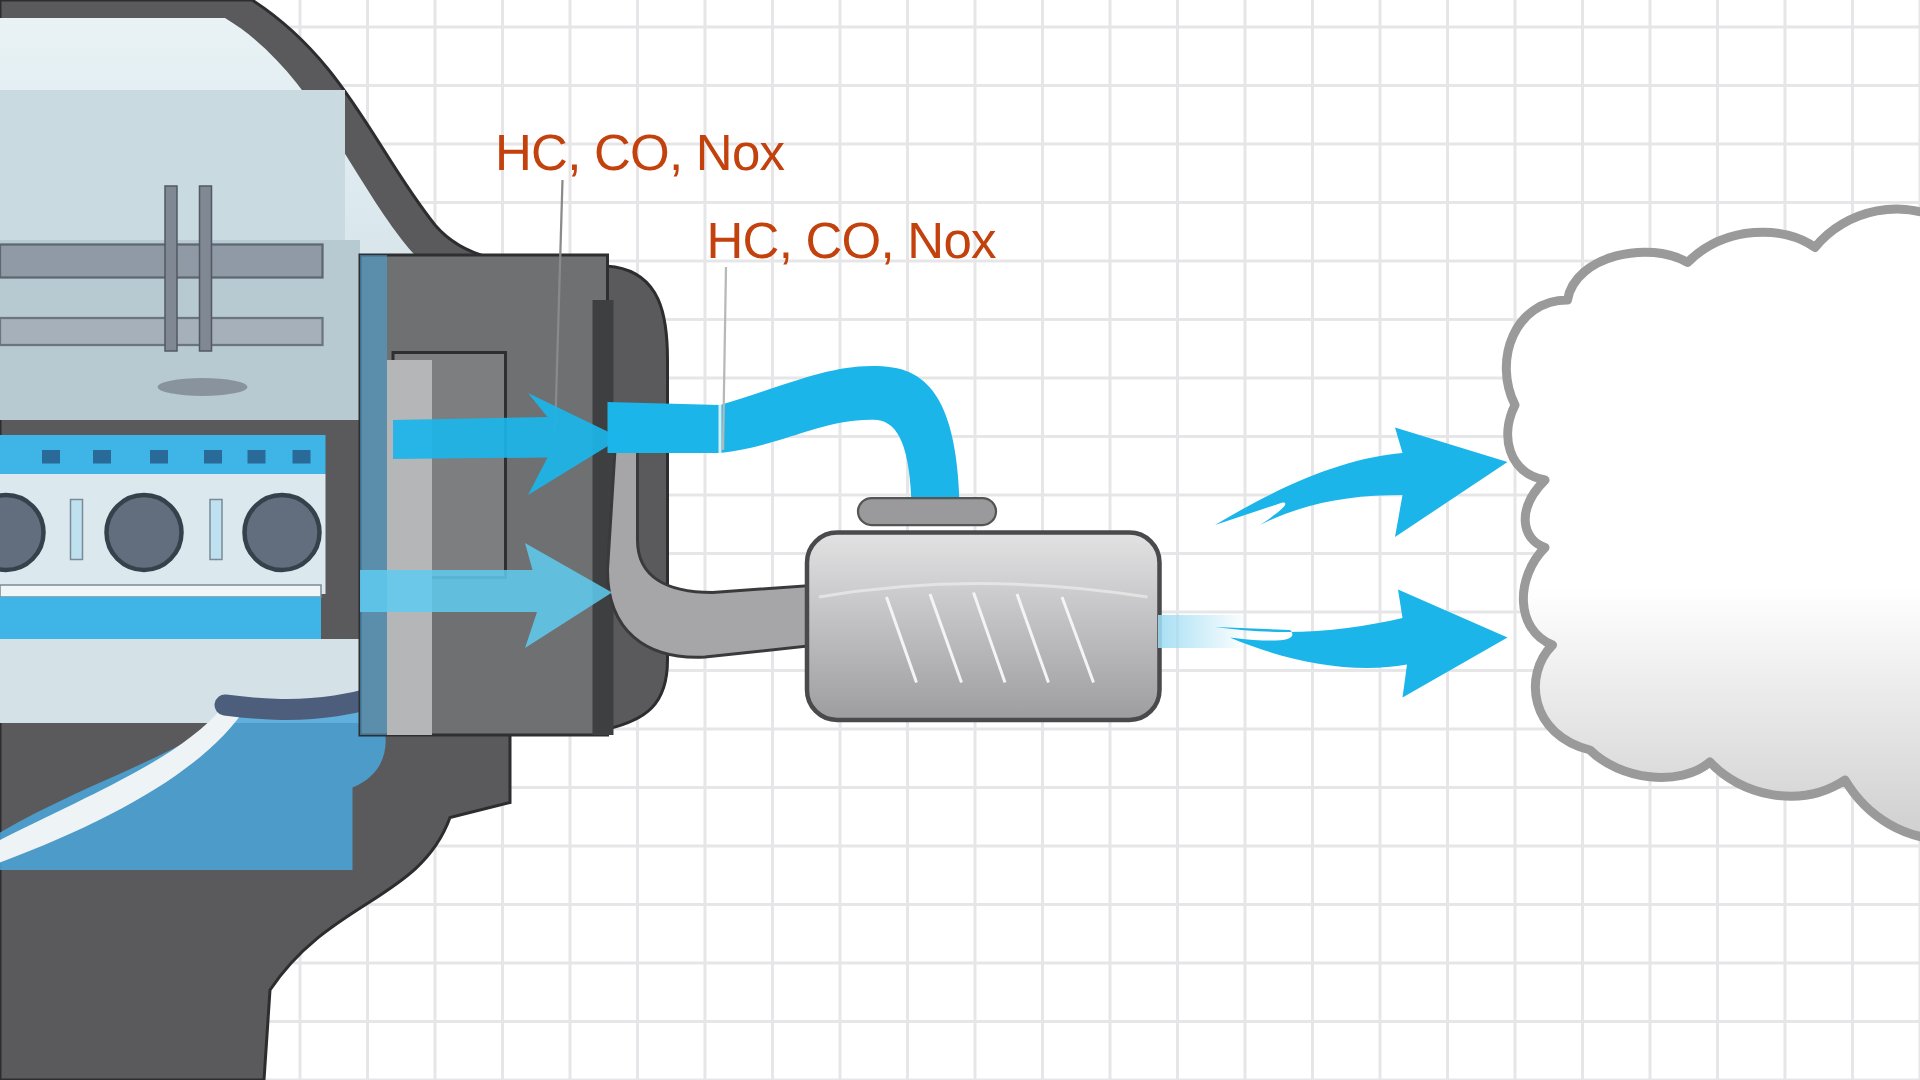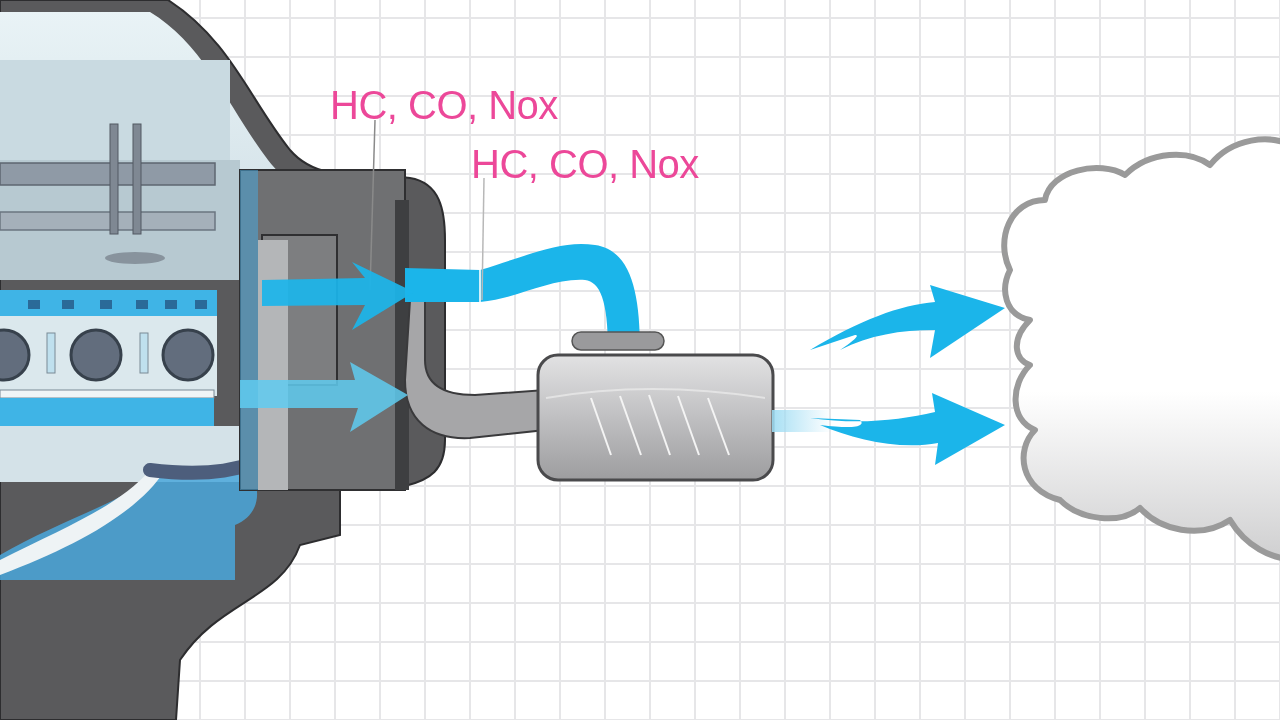--- a/index.html
+++ b/index.html
@@ -8,22 +8,22 @@
   .grid {
     position: absolute; inset: 0;
     background-image:
       linear-gradient(to right, #e6e6e8 2px, transparent 2px),
       linear-gradient(to bottom, #e6e6e8 2px, transparent 2px);
     background-size: 45px 39px;
     background-position: 19px 17px;
   }
   svg.illus { position: absolute; left: 0; top: 0; }
   .label {
-    position: absolute; color: #ec4899; font-family: "Liberation Sans", sans-serif;
-    font-size: 40px; letter-spacing: -0.5px; white-space: nowrap; line-height: 1;
+    position: absolute; color: #c2410c; font-family: "Liberation Sans", sans-serif;
+    font-size: 34px; letter-spacing: -0.5px; white-space: nowrap; line-height: 1;
   }
   .label-1 { left: 330px; top: 85px; }
   .label-2 { left: 471px; top: 144px; }
 </style>
 </head>
 <body>
 
 <div class="canvas">
   <div class="grid"></div>
 

